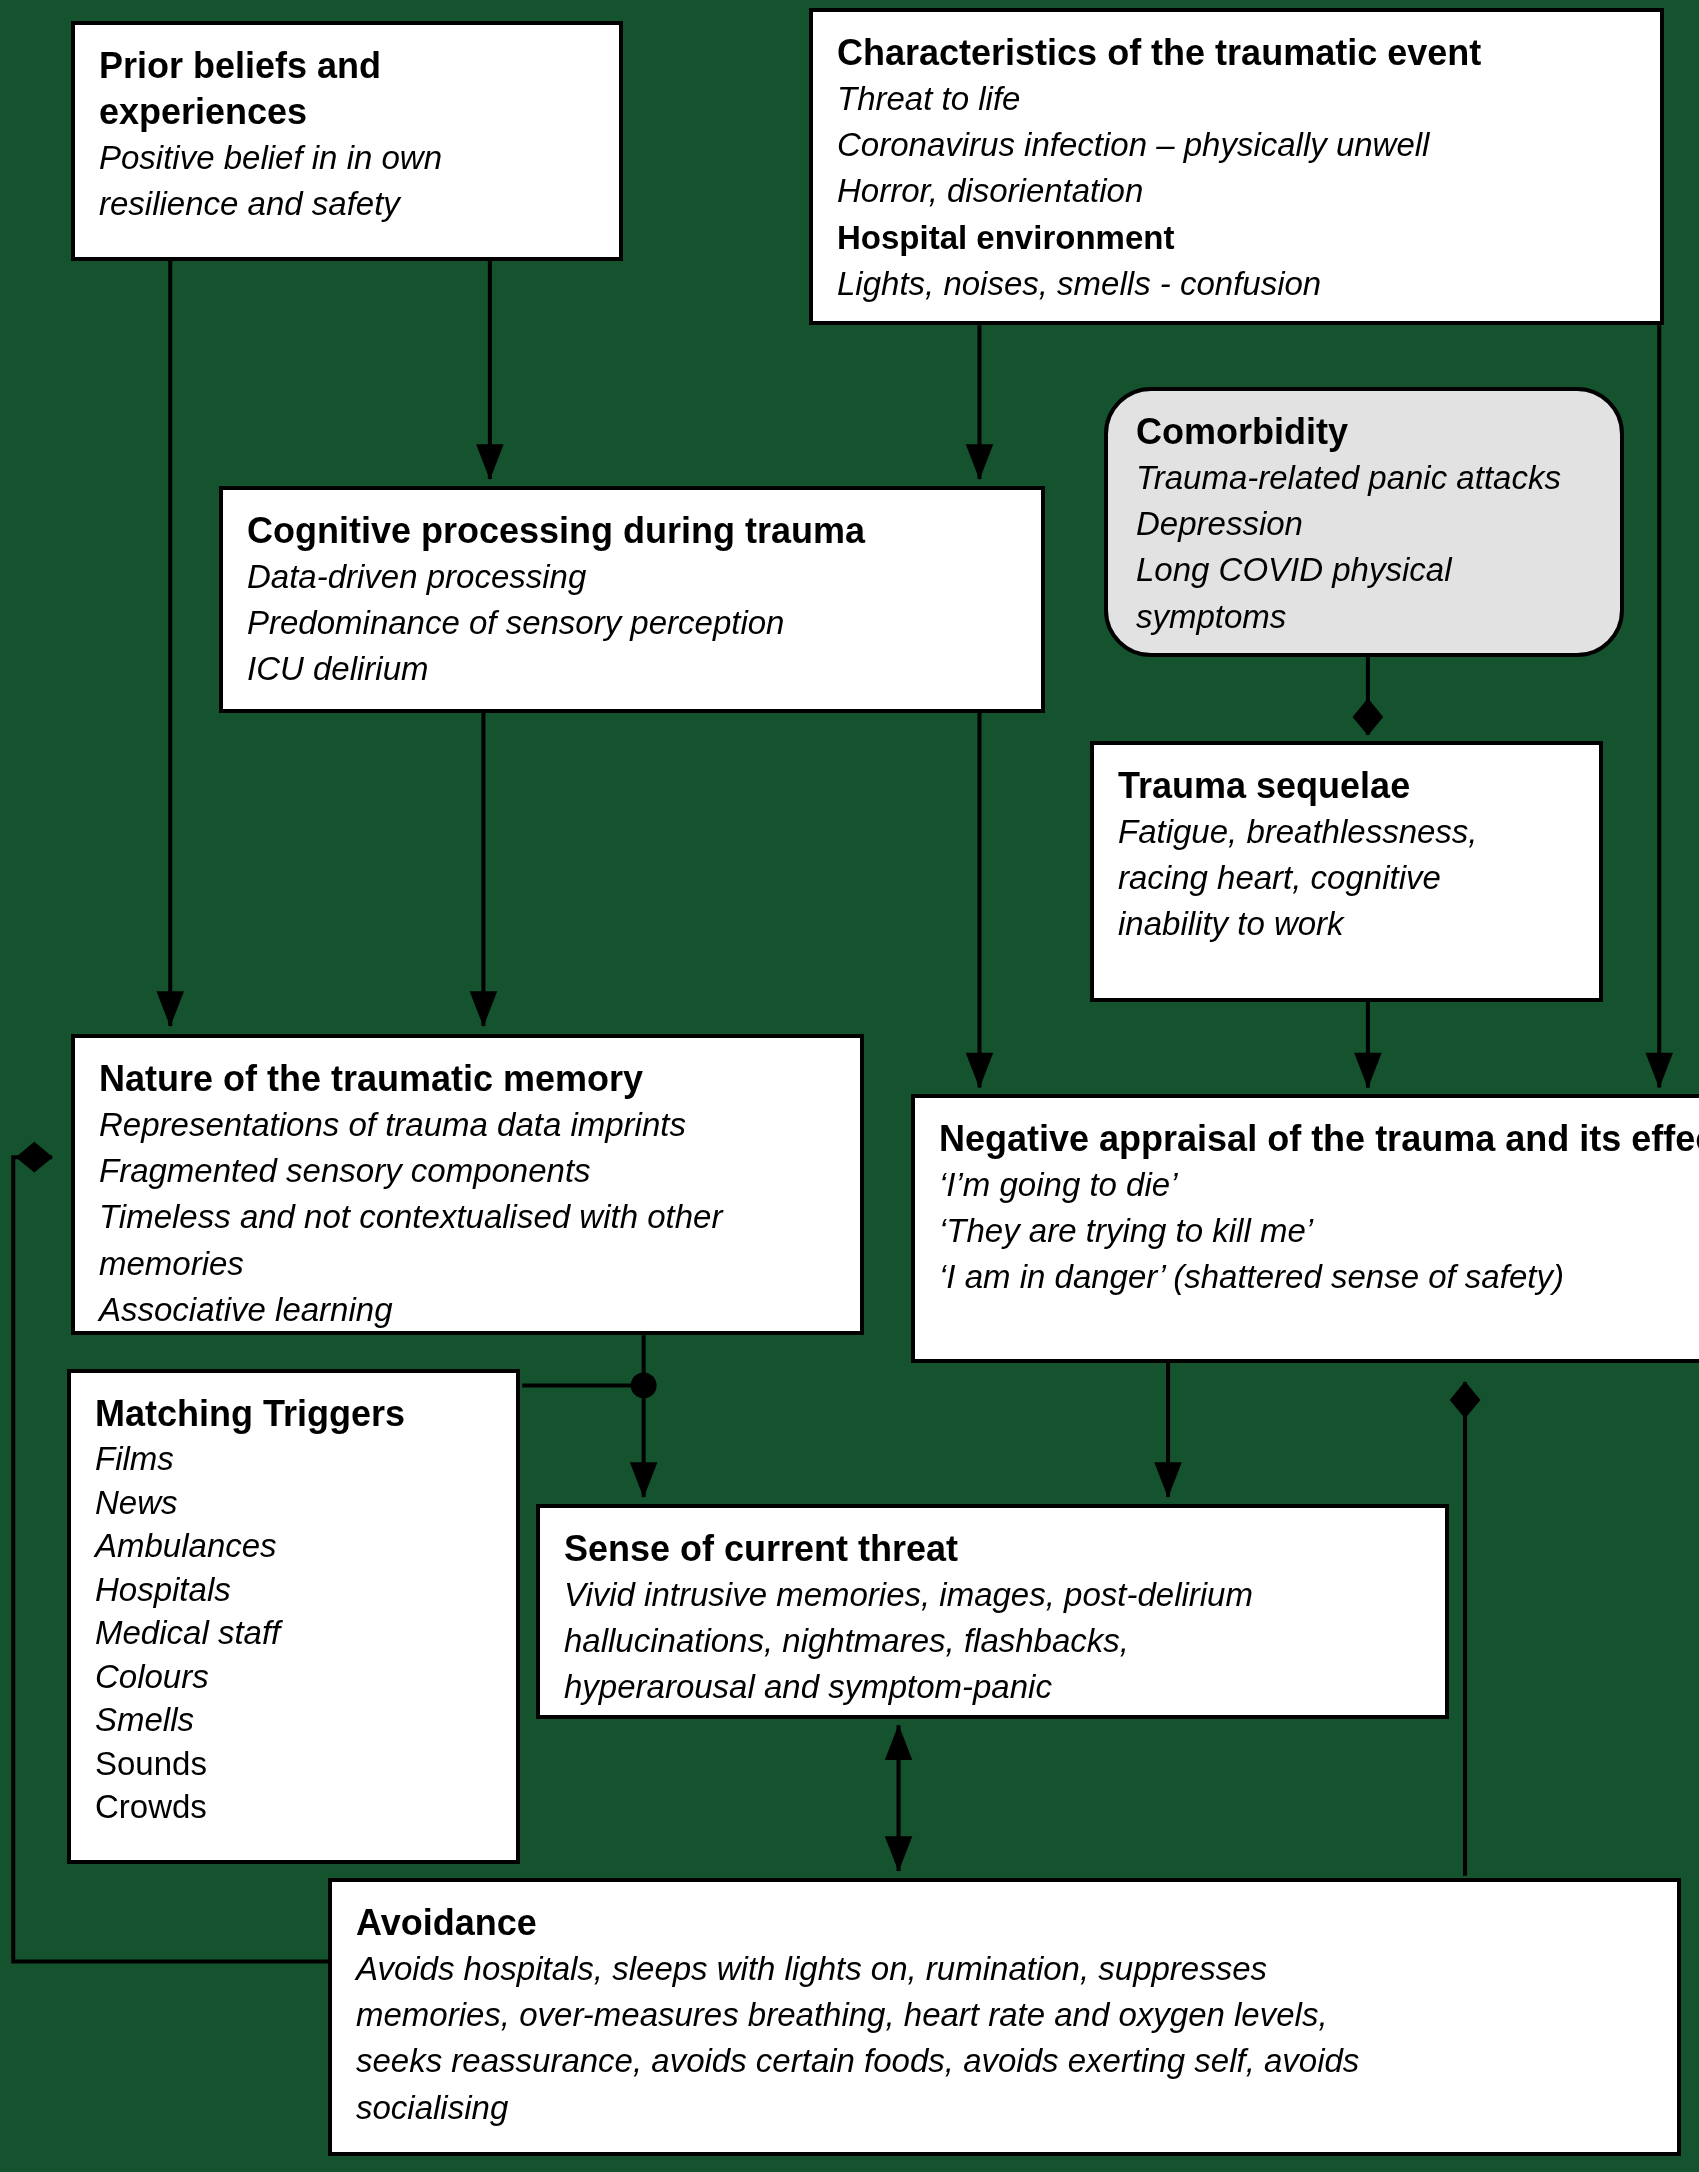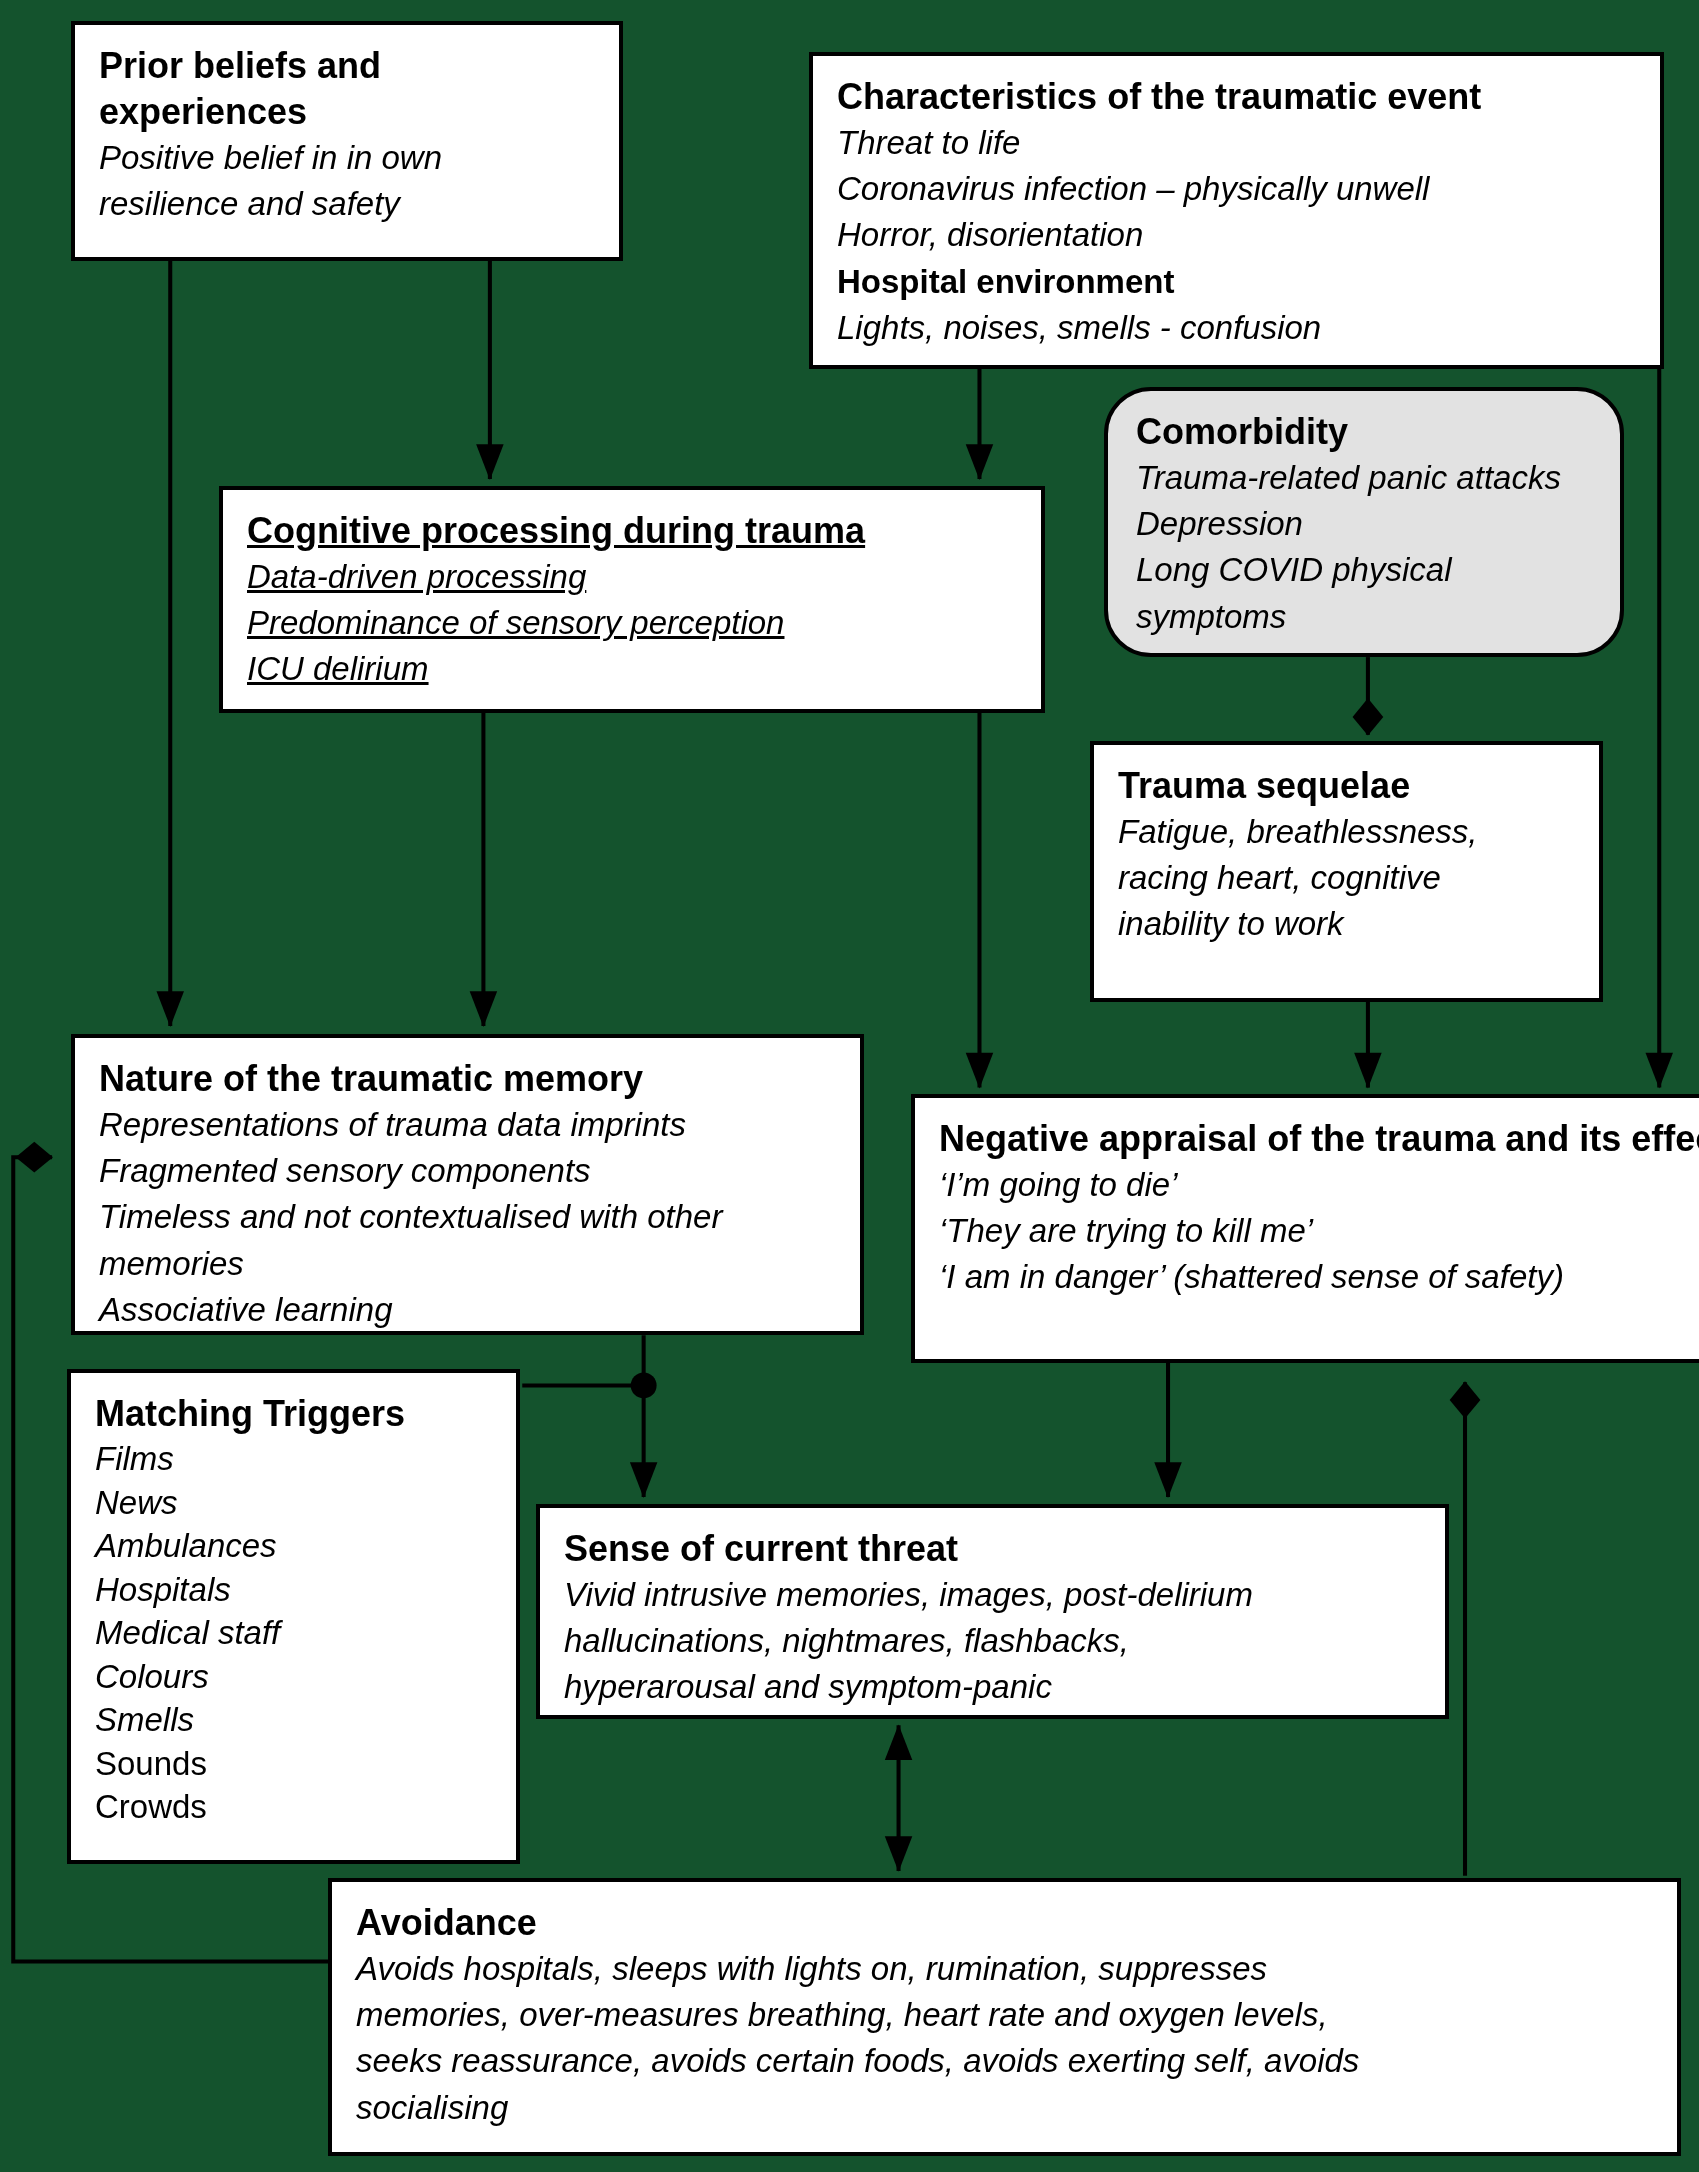--- a/index.html
+++ b/index.html
@@ -32,22 +32,22 @@
   .body-line{
     font-style:italic;
     font-size:33px;
     line-height:1.40;
     white-space:nowrap;
   }
   .body-line.plain{font-style:normal;}
   .body-line.boldline{font-style:normal;font-weight:bold;}
   
   #box-prior-beliefs      {left:71px;   top:21px;   width:552px;  height:240px;}
-  #box-characteristics    {left:809px; top:8px;   width:855px; height:317px;margin-top:44px;}
-  #box-cognitive          {left:219px;  top:486px;  width:826px; height:227px;text-decoration:underline;}
+  #box-characteristics    {left:809px; top:8px;   width:855px; height:317px;}
+  #box-cognitive          {left:219px;  top:486px;  width:826px; height:227px;}
   #box-comorbidity        {left:1104px; top:387px;  width:520px;  height:270px;padding-left:28px;}
   #box-trauma-sequelae    {left:1090px; top:741px;  width:513px;  height:261px;}
   #box-nature             {left:71px;   top:1034px; width:793px;  height:301px;}
   #box-negative-appraisal {left:911px; top:1094px; width:913px;  height:269px;}
   #box-matching-triggers  {left:67px;   top:1369px; width:453px;  height:495px;}
   #box-matching-triggers .body-line{line-height:1.32;}
   #box-sense              {left:536px;  top:1504px; width:913px; height:215px;}
   #box-avoidance          {left:328px;  top:1878px; width:1353px; height:278px;}
 </style>
 </head>

